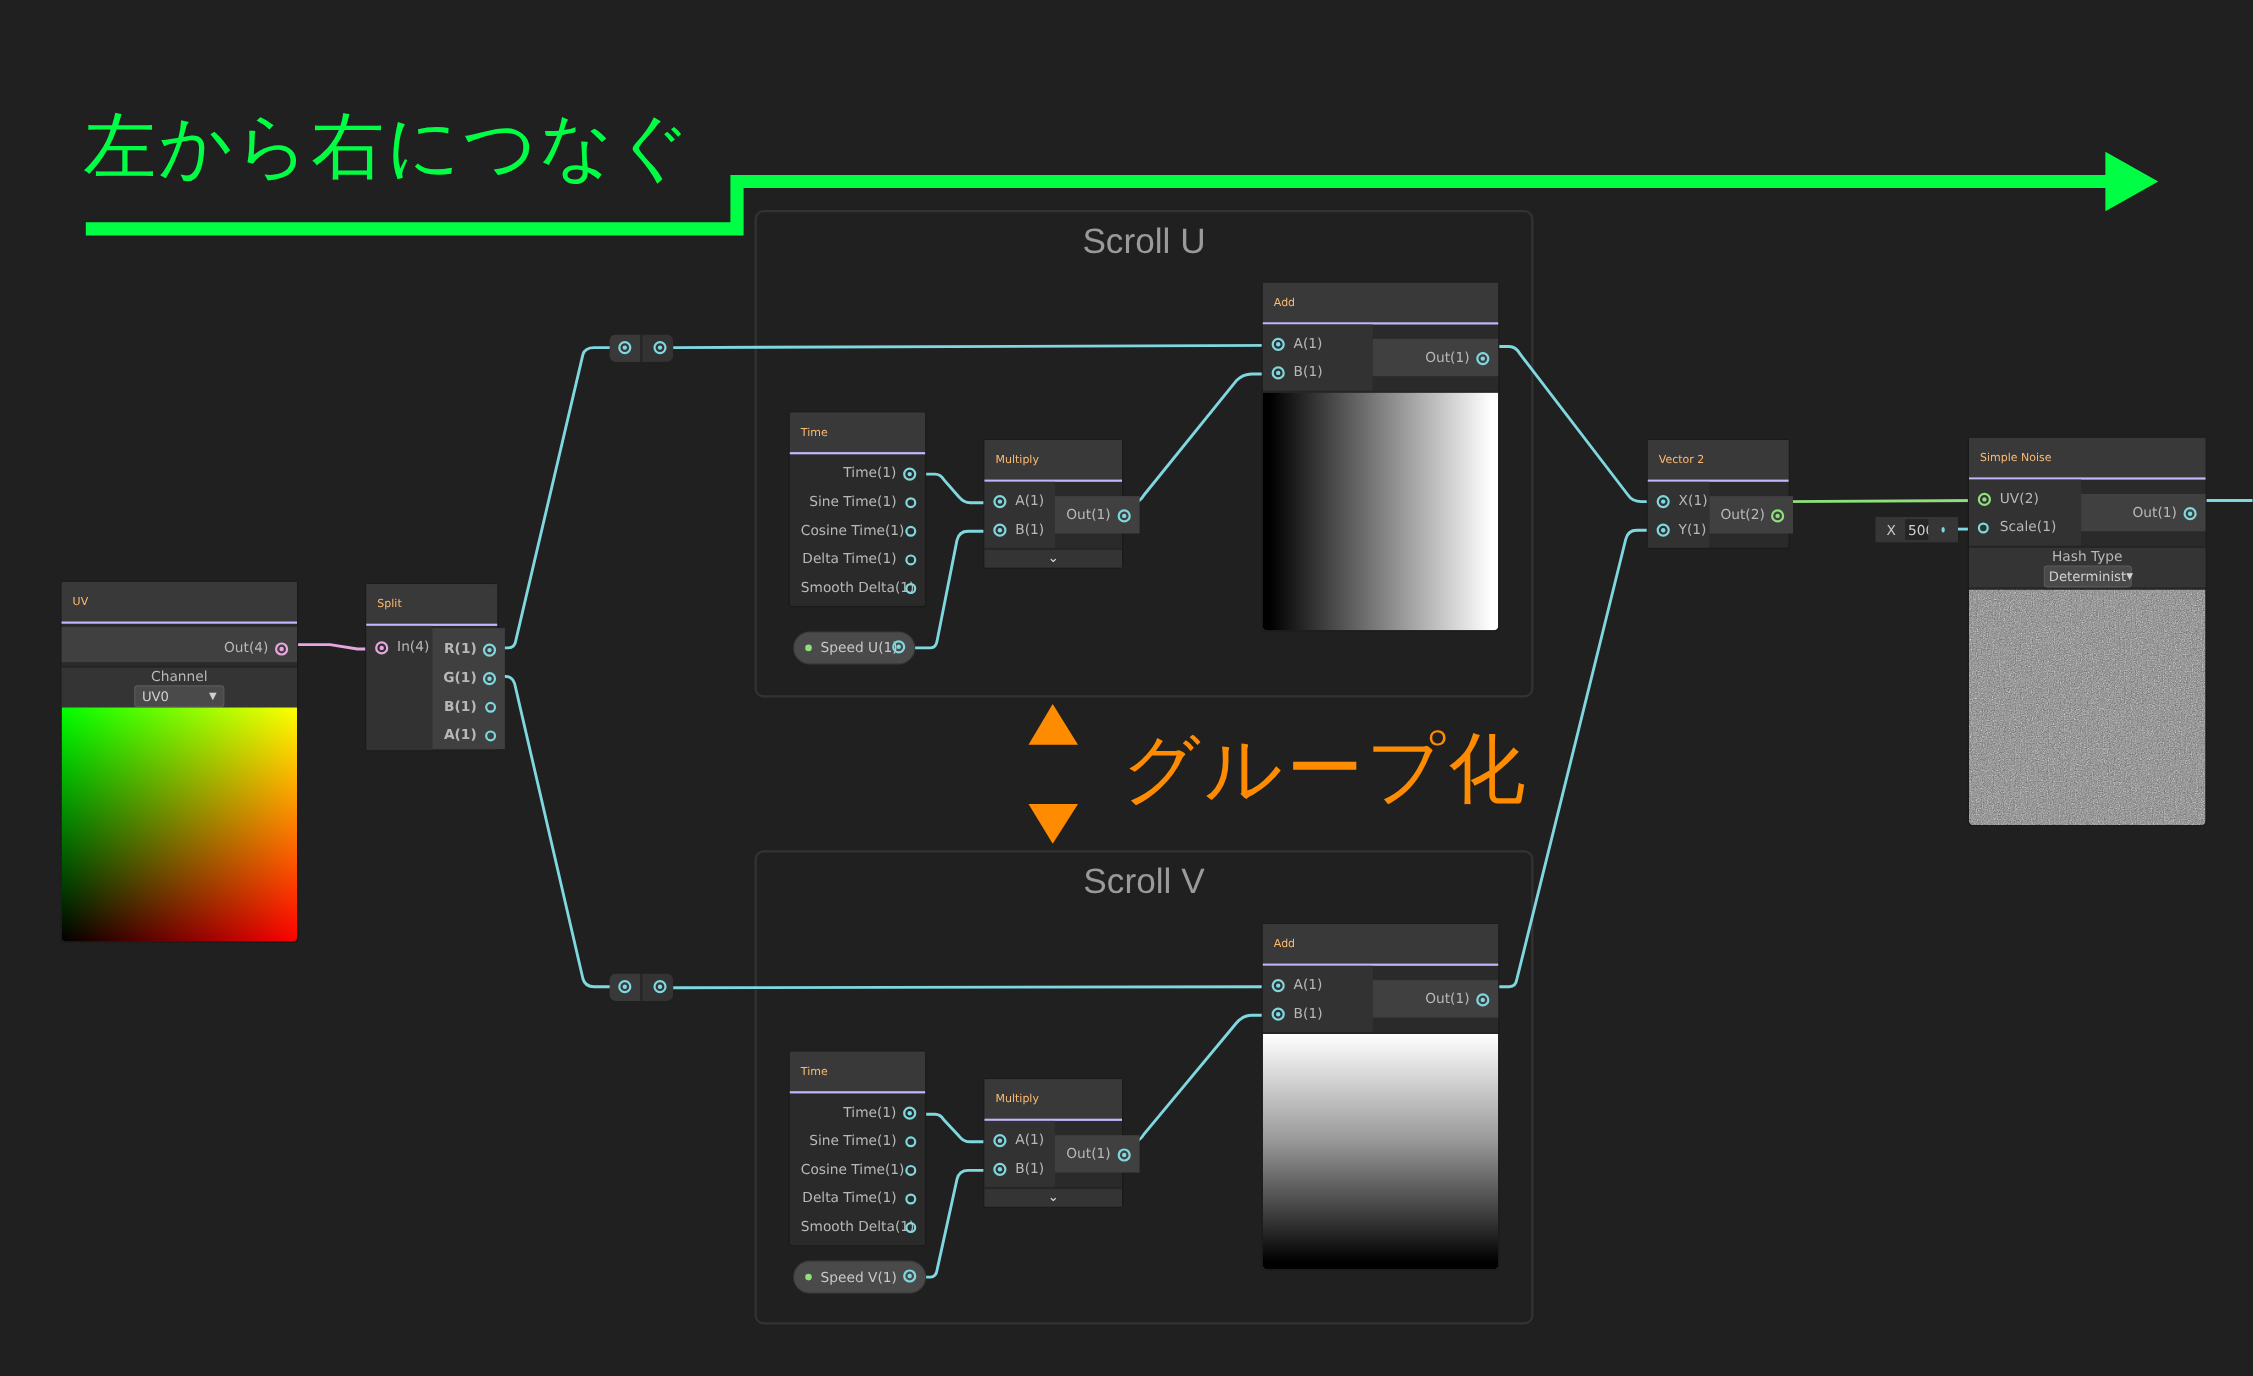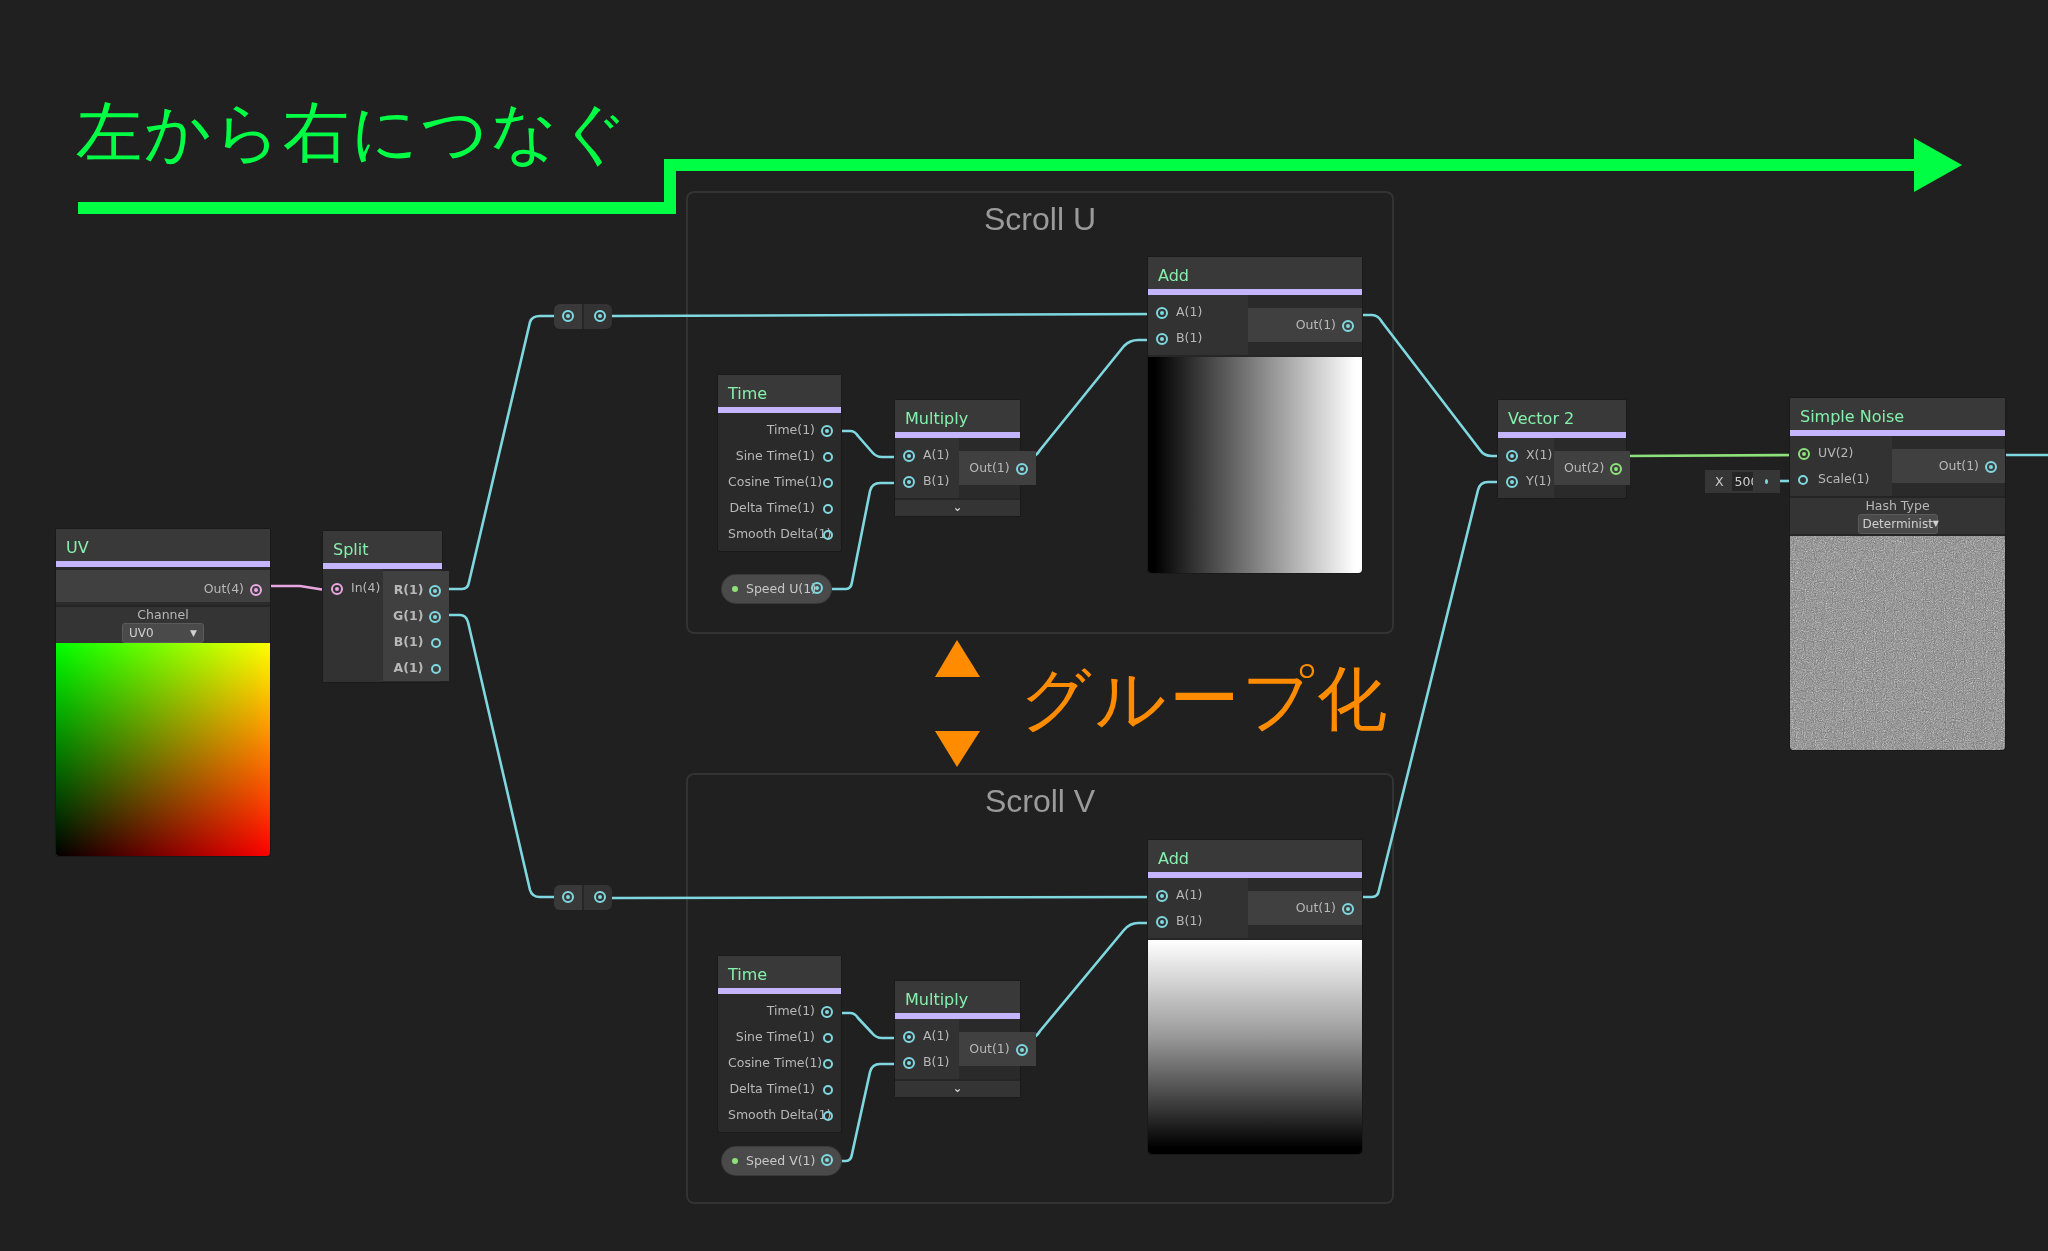--- a/index.html
+++ b/index.html
@@ -19,21 +19,21 @@
     position:absolute; z-index:1;
     border:2px solid #333333; border-radius:8px;
     background:#202020; box-sizing:border-box;
   }
   .group-title {
     position:absolute; left:0; right:0; top:8px; text-align:center;
     font-size:32px; color:#9a9a9a; font-family:"Liberation Sans",sans-serif;
   }
 
   .node { position:absolute; z-index:4; background:#2a2a2a; box-sizing:border-box; border-radius:2px; box-shadow:0 0 0 1px #1a1a1a; }
-  .node-header { height:38px; background:#393939; color:#86efac; font-size:16px; padding-left:10px; line-height:38px; box-sizing:border-box; border-bottom:6px solid #c4b5fd; }
+  .node-header { height:38px; background:#393939; color:#fdba74; font-size:10px; padding-left:10px; line-height:38px; box-sizing:border-box; border-bottom:2px solid #c4b5fd; }
   .ports { display:flex;align-items:center; }
   .port-col-in { background:#323232; }
   .port-col-out { background:#404040; flex:1; }
   .port { height:26px; line-height:26px; font-size:12.5px; color:#b8b8b8; position:relative; white-space:nowrap; }
   .port.in { padding-left:28px; padding-right:10px; }
   .port.out { text-align:right; padding-right:26px; padding-left:10px; }
   .dot {
     position:absolute; top:8px; width:8px; height:8px; border-radius:50%;
     border:2px solid #7fd8df; box-sizing:content-box;
   }
@@ -127,21 +127,21 @@
   <div class="field-row">
     <span>Channel</span>
     <div class="dropdown" style="width:82px;">
       <span>UV0</span>
       <span style="font-size:9px;">▼</span>
     </div>
   </div>
   <div class="preview" style="height:213px;position:relative;background:linear-gradient(to right, rgba(255,0,0,0) 0%, rgba(255,0,0,1) 100%), linear-gradient(to bottom, #00ff00 0%, #000000 100%);background-blend-mode:screen;"></div>
 </div>
 
-<div class="node" style="left:323px;top:531px;width:119px;">
+<div class="node" style="left:333px;top:531px;width:119px;">
   <div class="node-header">Split</div>
   <div class="ports" style="padding-top:0;">
     <div class="port-col-in" style="width:60px;padding-top:6px;height:107px;">
       <div class="port in">
         <span class="dot filled pink"></span>
         <span>In(4)</span>
       </div>
     </div>
     <div class="port-col-out" style="padding-top:6px;font-weight:bold;">
       <div class="port out"><span>R(1)</span><span class="dot filled"></span></div>

